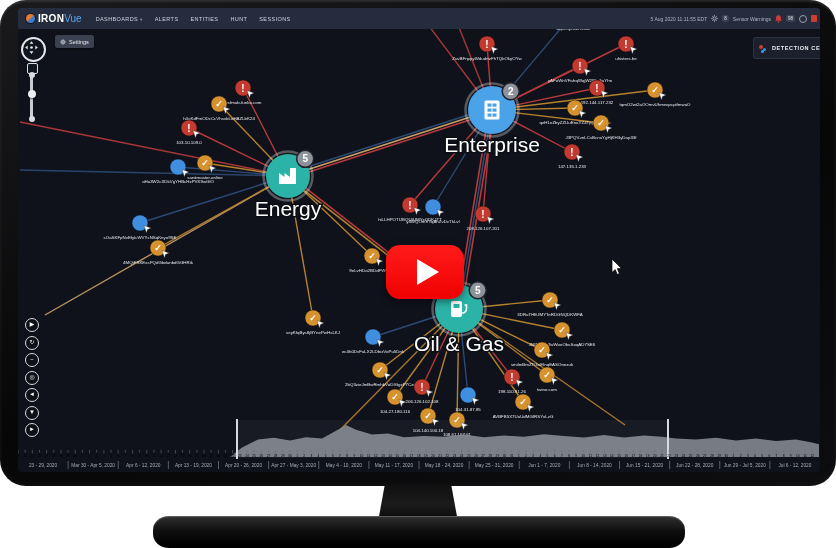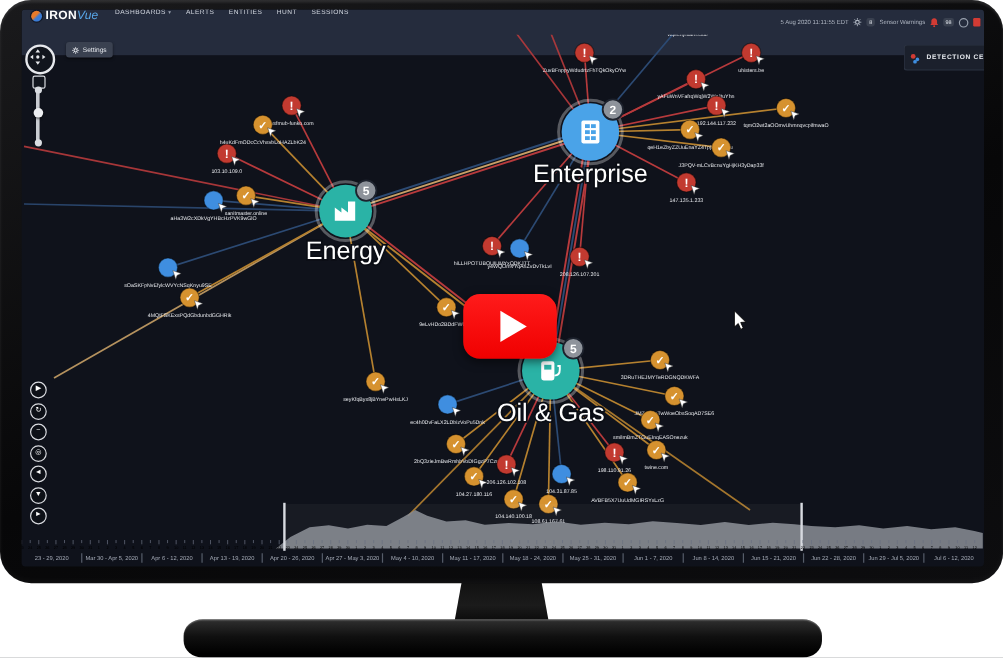--- a/index.html
+++ b/index.html
@@ -11,27 +11,27 @@
     clip-path:polygon(10% 0,90% 0,100% 100%,0 100%);}
   .stand-base{position:absolute;left:153px;top:516px;width:532px;height:32px;border-radius:16px/14px;
     background:linear-gradient(180deg,#303030,#101010 45%,#000 90%);
     box-shadow:inset 0 1px 1px rgba(255,255,255,.25);}
   .monitor{position:absolute;left:0;top:0;width:836px;height:486px;border-radius:26px;
     background:linear-gradient(160deg,#1a1a1c,#070708 55%,#0d0d0f);
     box-shadow:inset 0 2px 2px rgba(255,255,255,.10), inset 0 -2px 6px rgba(255,255,255,.04);}
   .screen{position:absolute;left:18px;top:8px;width:802px;height:464px;background:#0f121b;
     overflow:hidden;border-radius:3px;}
   
-  .navbar{position:absolute;left:0;top:0;width:100%;height:38px;background:#252c3d;
-    display:flex;align-items:flex-start;color:#d6dae2;}
+  .navbar{position:absolute;left:0;top:0;width:100%;height:21px;background:#252c3d;
+    display:flex;align-items:center;color:#d6dae2;}
   .logo{display:flex;align-items:center;margin-left:8px;}
   .logo-mark{width:9px;height:9px;border-radius:50%;margin-right:3px;
     background:linear-gradient(135deg,#e87a2a 42%,#3a7bd5 58%);box-shadow:0 0 0 1px #121826;}
   .logo-bold{font-weight:bold;font-size:10px;color:#fff;letter-spacing:.3px;}
-  .logo-accent{font-style:italic;font-size:10px;color:#58a6e8;}
+  .logo-accent{font-size:10px;color:#58a6e8;}
   .nav-items{display:flex;margin-left:14px;gap:12px;font-size:5.5px;letter-spacing:.4px;color:#cfd4dd;}
   .nav-item{cursor:pointer;}
   .caret{font-size:4.5px;color:#9aa2b0;}
   .nav-right{position:absolute;right:3px;top:0;height:21px;display:flex;align-items:center;gap:4px;
     font-size:5px;color:#aeb5c1;}
   .count-badge{background:#39404f;color:#dfe3ea;border-radius:2px;padding:0 2px;font-size:4.5px;line-height:7px;height:7px;}
   .bell{width:7px;height:8px;}
   .doc-icon{width:6px;height:7px;background:#d23b34;border-radius:1px;position:relative;}
   .ring-icon{width:6px;height:6px;border:1px solid #98a0ad;border-radius:50%;}
   

